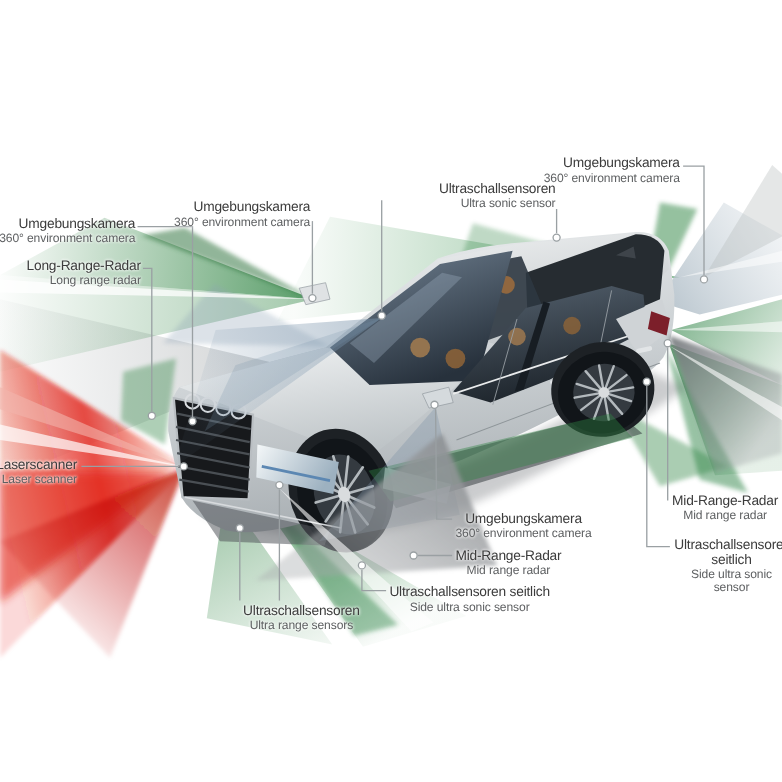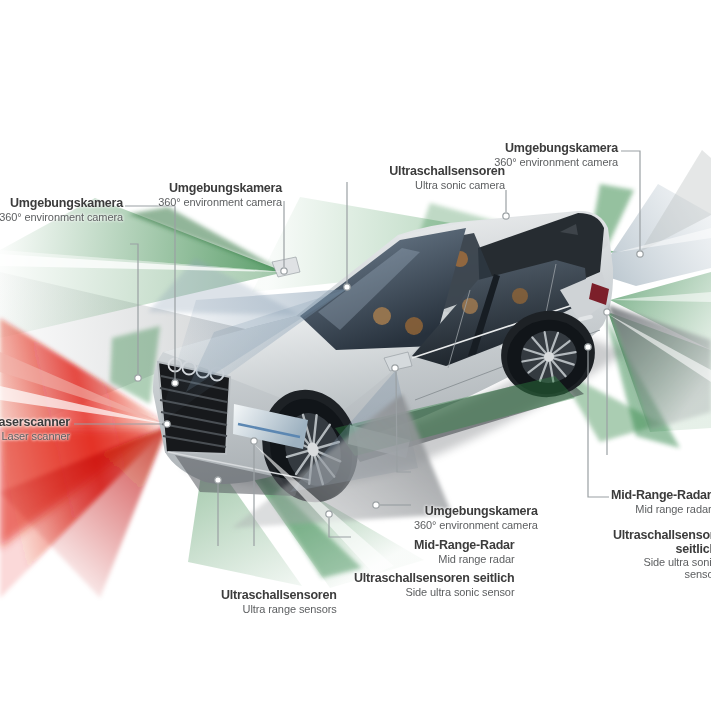--- a/index.html
+++ b/index.html
@@ -3,24 +3,24 @@
 <meta charset="utf-8">
 <style>
   :root{
     --label-primary:#3c3c3c; --label-secondary:#5e6062; --leader-line:#9aa0a3; --background:#ffffff;
   }
   html,body{margin:0;padding:0;background:var(--background);}
   .stage{position:relative;width:711px;height:711px;overflow:hidden;background:var(--background);
          font-family:"Liberation Sans",sans-serif;}
   .stage svg.art{position:absolute;left:0;top:0;}
   .label{position:absolute;line-height:1.08;white-space:nowrap;text-shadow:0 0 3px #fff,0 0 3px #fff;}
-  .label .de{font-size:12.5px;font-weight:bold;color:var(--label-primary);letter-spacing:-0.2px;}
+  .label .de{font-size:12.5px;font-weight:normal;color:var(--label-primary);letter-spacing:-0.2px;}
   .label .en{font-size:11px;color:var(--label-secondary);letter-spacing:-0.1px;margin-top:1px;}
   .label.r{text-align:right;}
-  .label.l{text-align:right;margin-top:40px;}
+  .label.l{text-align:center;}
   .label.wrap{white-space:normal;width:104px;}
 </style>
 </head>
 <body>
 
 <div class="stage">
 
 <svg class="art" width="711" height="711" viewBox="0 0 711 711">
   <defs>
     <filter id="soft" x="-30%" y="-30%" width="160%" height="160%">
@@ -278,27 +278,31 @@
     <circle cx="607" cy="312" r="3.2" fill="#fff"></circle>
     <polyline points="588,351 588,497 609,497"></polyline>
     <circle cx="588" cy="347" r="3.2" fill="#fff"></circle>
   </g>
 </svg>
 
 <div class="label r" style="right:588px;top:197px">
   <div class="de">Umgebungskamera</div>
   <div class="en">360° environment camera</div>
 </div>
+<div class="label r" style="right:583px;top:235px">
+  <div class="de">Long-Range-Radar</div>
+  <div class="en">Long range radar</div>
+</div>
 <div class="label r" style="right:429px;top:182px">
   <div class="de">Umgebungskamera</div>
   <div class="en">360° environment camera</div>
 </div>
 <div class="label r" style="right:206px;top:165px">
   <div class="de">Ultraschallsensoren</div>
-  <div class="en">Ultra sonic camera</div>
+  <div class="en">Ultra sonic sensor</div>
 </div>
 <div class="label r" style="right:93px;top:142px">
   <div class="de">Umgebungskamera</div>
   <div class="en">360° environment camera</div>
 </div>
 <div class="label r" style="right:641px;top:416px">
   <div class="de">Laserscanner</div>
   <div class="en">Laser scanner</div>
 </div>
 <div class="label l" style="left:221px;top:549px">

